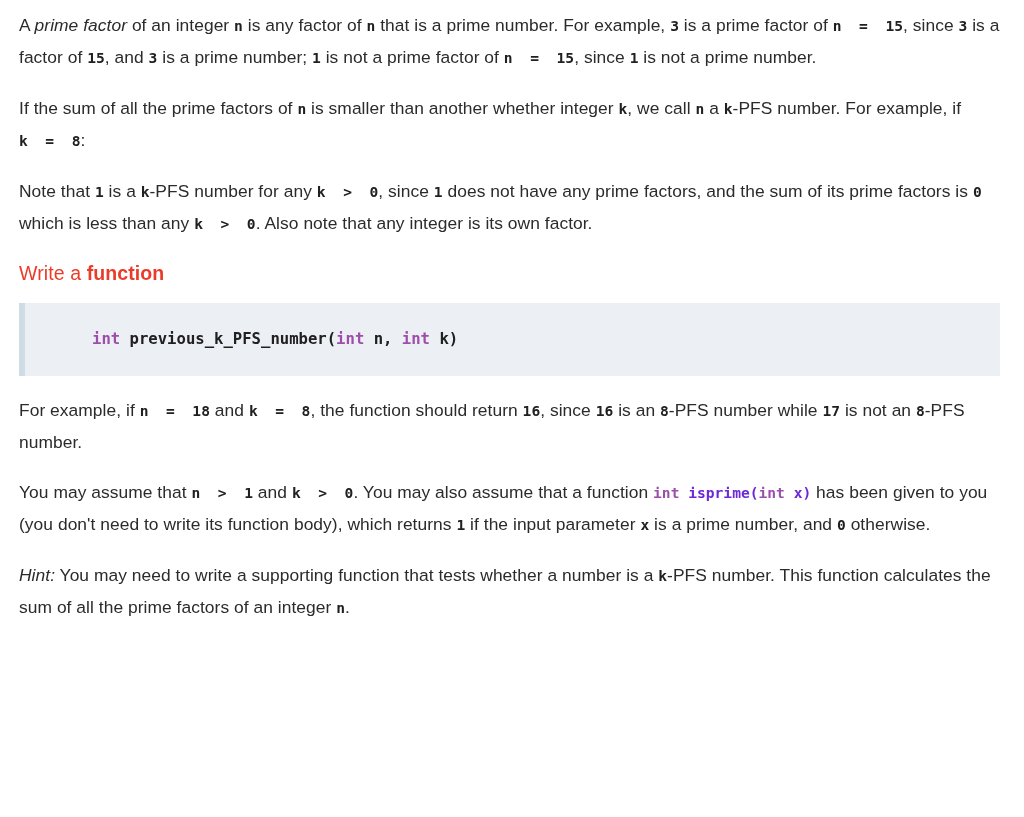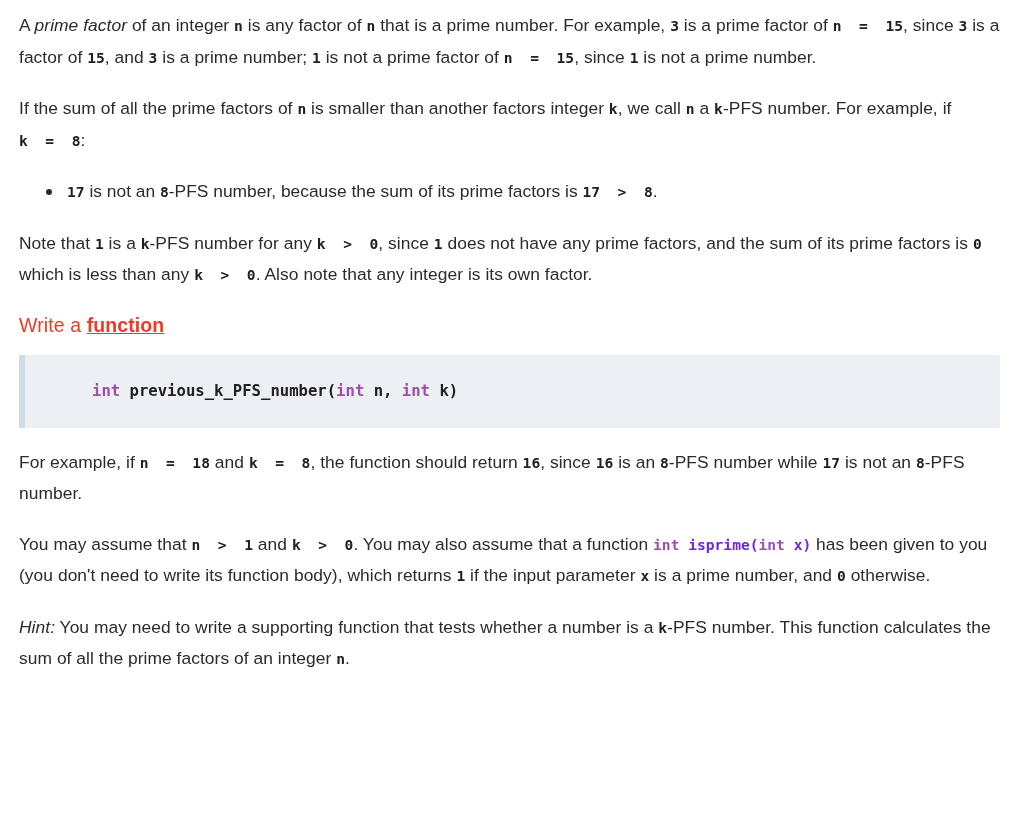--- a/index.html
+++ b/index.html
@@ -76,21 +76,21 @@
   }
 
   h3.redhead {
     margin: 21px 0 17px 0;
     font-size: 19.5px;
     line-height: 26px;
     font-weight: 400;
     color: #ea3c28;
     letter-spacing: 0.1px;
   }
-  h3.redhead b { font-weight: 700; text-decoration: underline; }
+  h3.redhead b { font-weight: 700; }
 
   .codeblock {
     background: #eceff4;
     border-left: 6px solid #cedce6;
     margin: 0 12px 19px 0;
     padding: 11px 0 12px 0;
     box-sizing: border-box;
   }
   .codeblock pre {
     margin: 14px;
@@ -104,24 +104,23 @@
   }
   .codeblock .kw { color: #9d4eab; font-weight: 700; }
 </style>
 </head>
 <body>
 
 <div class="page">
 
   <p class="para"><span>A </span><em class="it">prime factor</em><span> of an integer </span><code class="ic">n</code><span> is any factor of </span><code class="ic">n</code><span> that is a prime number. For example, </span><code class="ic">3</code><span> is a prime factor of </span><code class="ic">n  =  15</code><span>, since </span><code class="ic">3</code><span> is a factor of </span><code class="ic">15</code><span>, and </span><code class="ic">3</code><span> is a prime number; </span><code class="ic">1</code><span> is not a prime factor of </span><code class="ic">n  =  15</code><span>, since </span><code class="ic">1</code><span> is not a prime number.</span></p>
 
-  <p class="para"><span>If the sum of all the prime factors of </span><code class="ic">n</code><span> is smaller than another factors integer </span><code class="ic">k</code><span>, we call </span><code class="ic">n</code><span> a </span><code class="ic">k</code><span>-PFS number. For example, if </span><code class="ic">k  =  8</code><span>:</span></p>
+  <p class="para"><span>If the sum of all the prime factors of </span><code class="ic">n</code><span> is smaller than another whether integer </span><code class="ic">k</code><span>, we call </span><code class="ic">n</code><span> a </span><code class="ic">k</code><span>-PFS number. For example, if </span><code class="ic">k  =  8</code><span>:</span></p>
 
   <ul class="bullets">
-    <li><code class="ic">17</code><span> is not an </span><code class="ic">8</code><span>-PFS number, because the sum of its prime factors is </span><code class="ic">17  &gt;  8</code><span>.</span></li>
   </ul>
 
   <p class="para"><span>Note that </span><code class="ic">1</code><span> is a </span><code class="ic">k</code><span>-PFS number for any </span><code class="ic">k  &gt;  0</code><span>, since </span><code class="ic">1</code><span> does not have any prime factors, and the sum of its prime factors is </span><code class="ic">0</code><span> which is less than any </span><code class="ic">k  &gt;  0</code><span>. Also note that any integer is its own factor.</span></p>
 
   <h3 class="redhead"><span>Write a </span><b>function</b></h3>
 
   <div class="codeblock">
     <pre><span class="kw">int</span><span> previous_k_PFS_number(</span><span class="kw">int</span><span> n, </span><span class="kw">int</span><span> k)</span></pre>
   </div>
 

